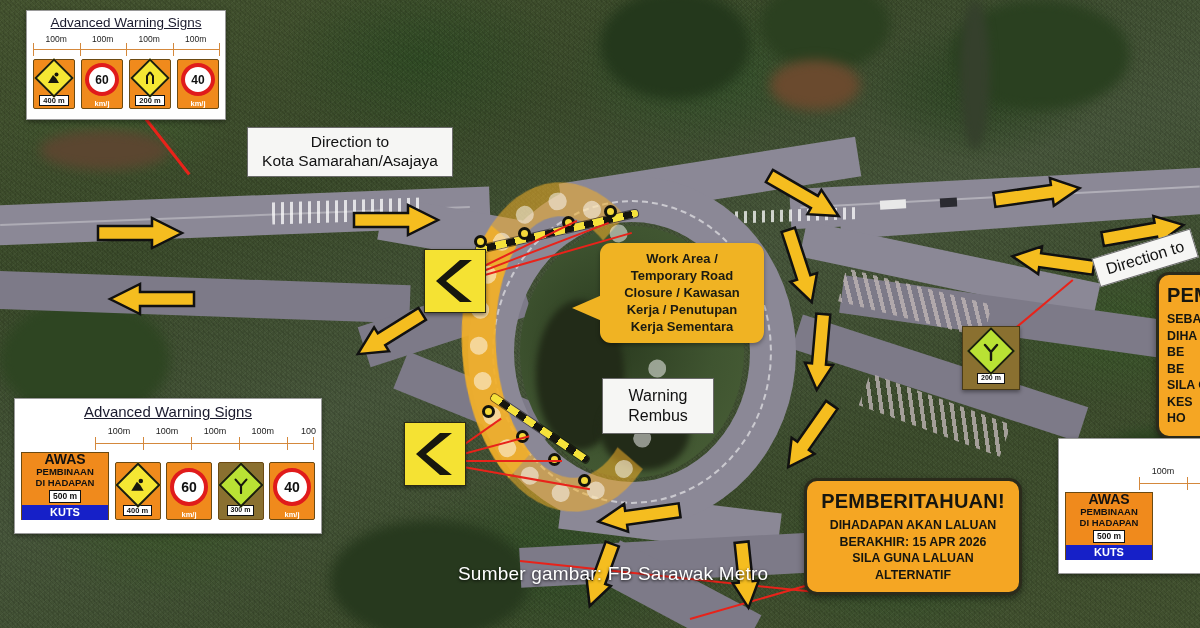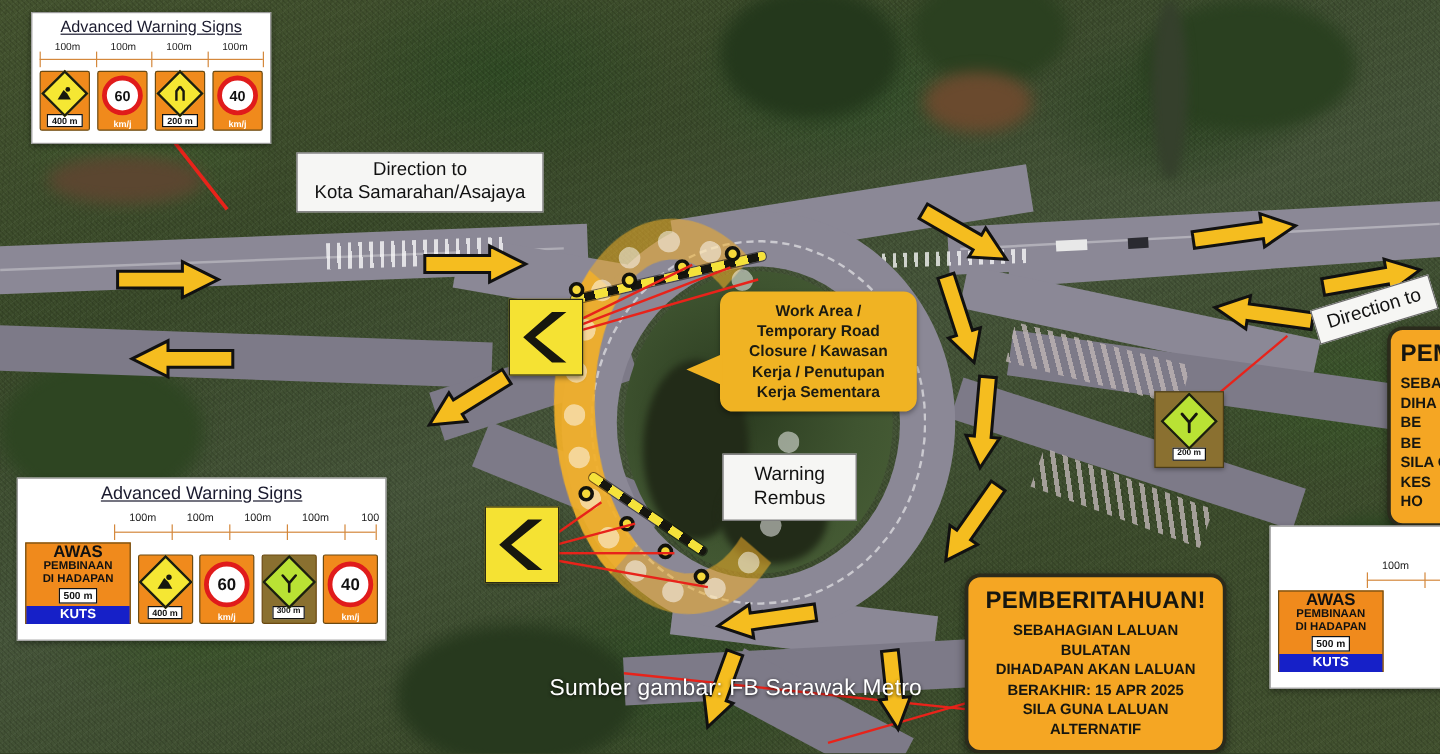--- a/index.html
+++ b/index.html
@@ -321,23 +321,22 @@
     <div>Work Area /</div>
     <div>Temporary Road</div>
     <div>Closure / Kawasan</div>
     <div>Kerja / Penutupan</div>
     <div>Kerja Sementara</div>
     <div class="tail" style="left:-28px;top:52px;border-top:13px solid transparent;border-bottom:13px solid transparent;border-right:30px solid #f0b323;"></div>
   </div>
 
   <div class="notice" style="left:804px;top:478px;width:196px;padding:2px 8px 9px;">
     <div class="nt">PEMBERITAHUAN!</div>
-    <div class="nl">SEBAHAGIAN LALUAN BULATAN</div>
     <div class="nl">DIHADAPAN AKAN LALUAN</div>
-    <div class="nl">BERAKHIR: 15 APR 2025</div>
+    <div class="nl">BERAKHIR: 15 APR 2026</div>
     <div class="nl">SILA GUNA LALUAN ALTERNATIF</div>
 
   </div>
 
   <div class="notice" style="left:1156px;top:272px;width:196px;padding:2px 8px 9px;">
     <div class="nt" style="text-align:left;">PEM</div>
     <div class="nl" style="text-align:left;">SEBAH</div>
     <div class="nl" style="text-align:left;">DIHA</div>
     <div class="nl" style="text-align:left;">BE</div>
     <div class="nl" style="text-align:left;">BE</div>

